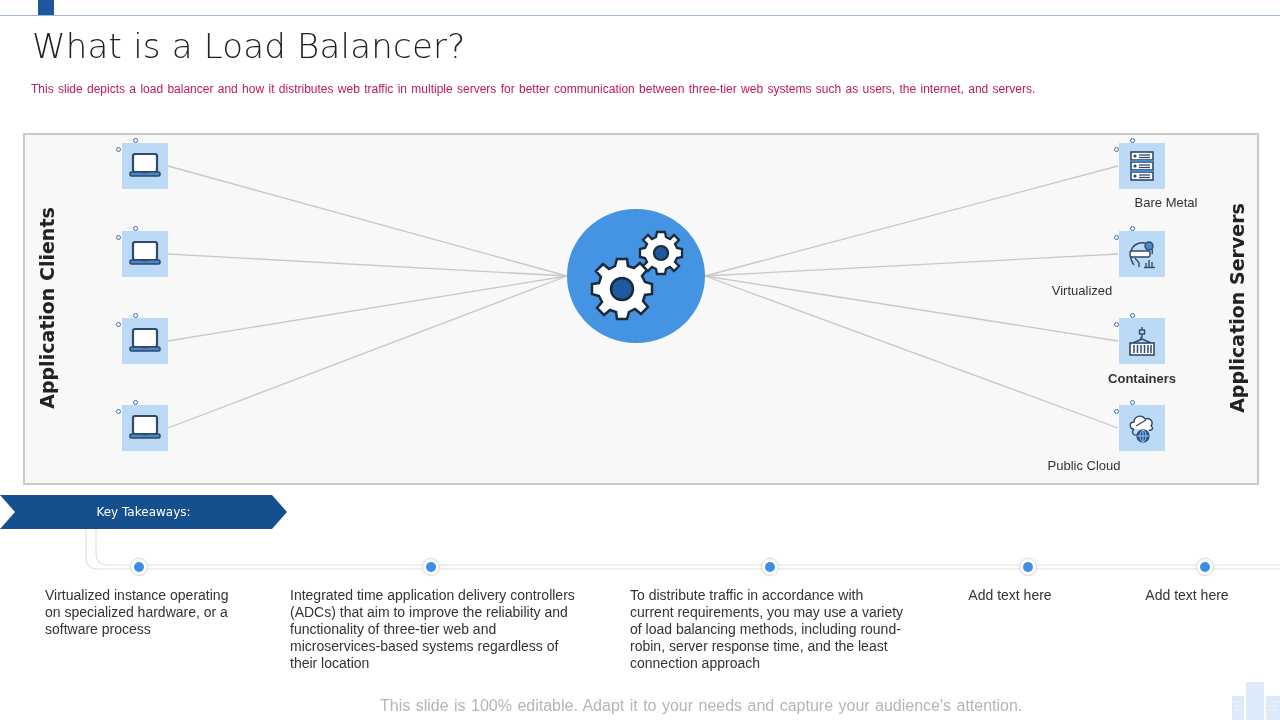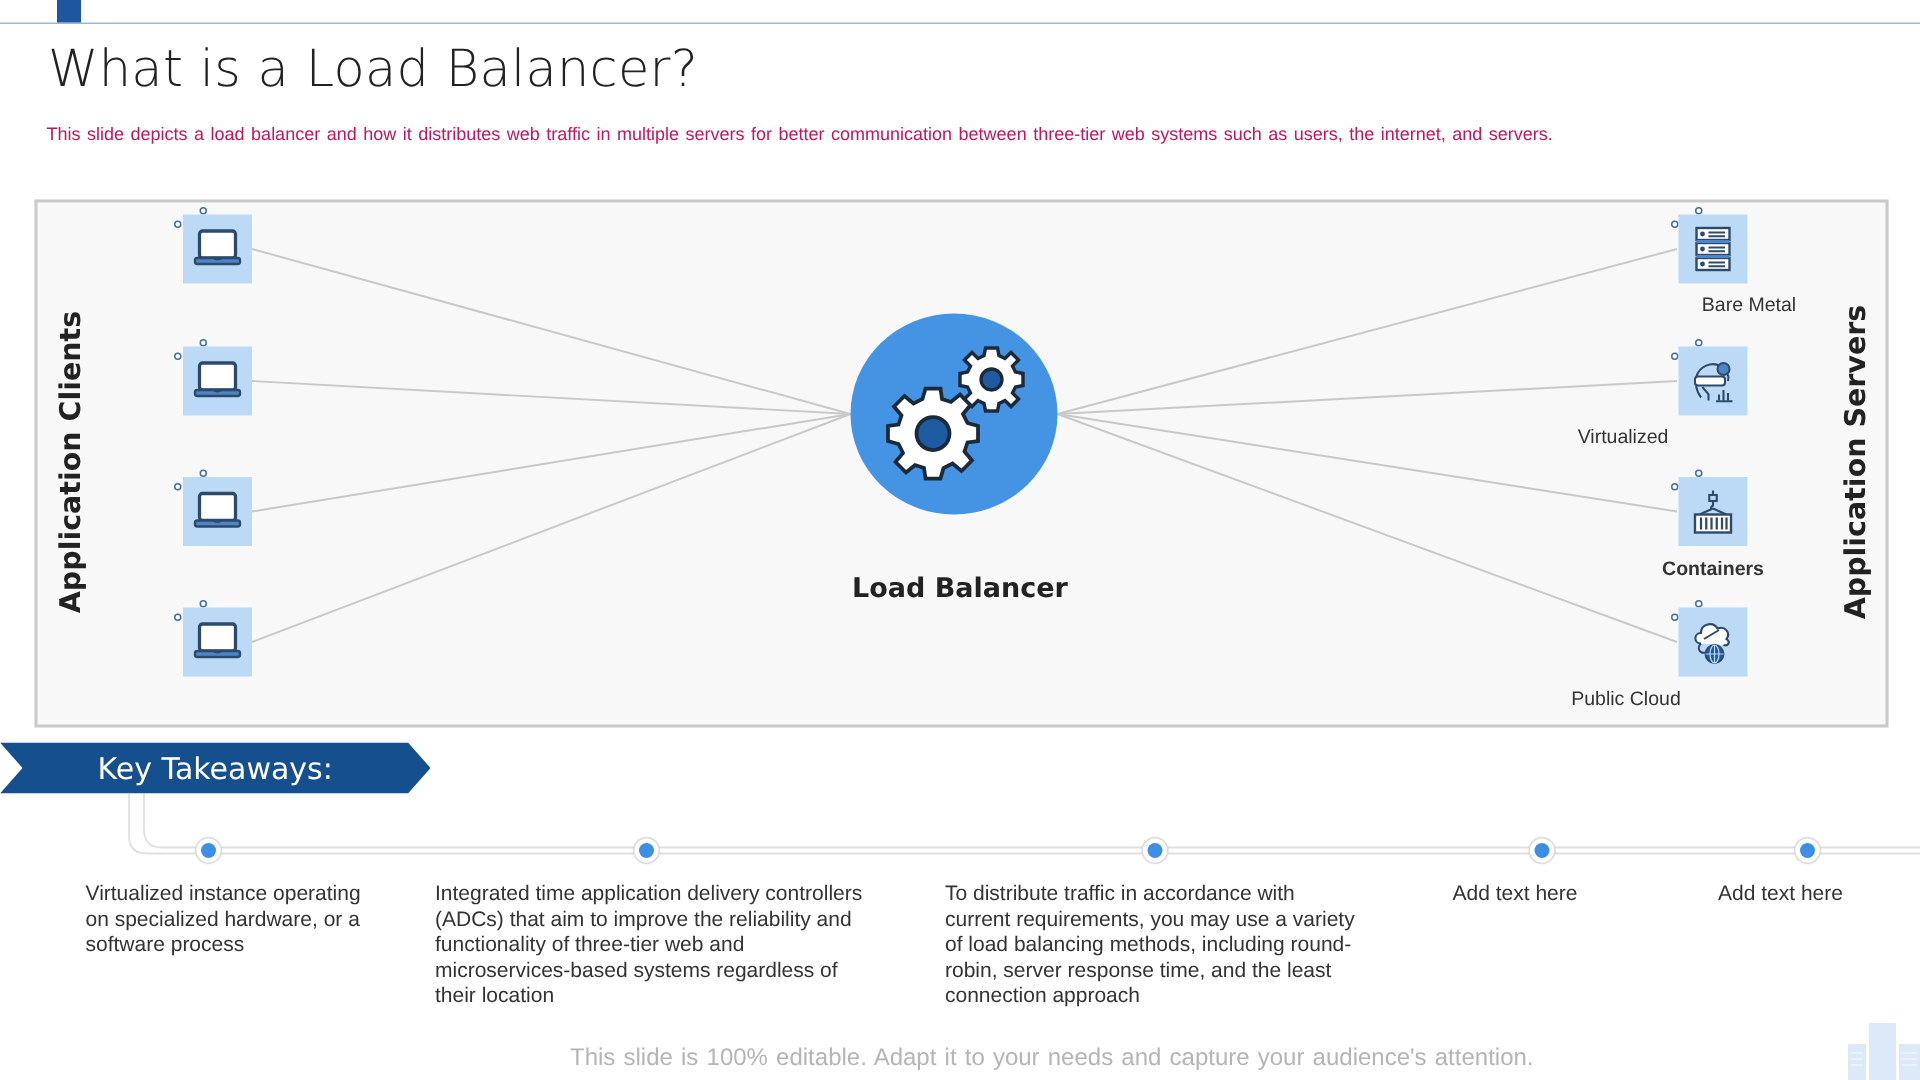--- a/index.html
+++ b/index.html
@@ -21,21 +21,21 @@
 
   .icon-tile { position: absolute; width: 46px; height: 46px; background: #bcdaf5; display: flex; align-items: center; justify-content: center; }
   .tile-dot { position: absolute; width: 5px; height: 5px; border: 1.3px solid #3f6fa8; border-radius: 50%; background: #fff; }
 
   .server-label { position: absolute; width: 120px; text-align: center; font-size: 13px; color: #333; }
 
   .lb-circle { position: absolute; left: 567px; top: 209px; width: 138px; height: 134px; border-radius: 50%; background: #4594e3; }
   .lb-title { position: absolute; left: 440px; top: 380px; width: 400px; text-align: center; font-family: "DejaVu Sans", sans-serif; font-weight: bold; font-size: 18px; line-height: 26px; color: #222; }
 
   .kt-banner { position: absolute; left: 0; top: 495px; width: 287px; height: 34px; }
-  .kt-label { position: absolute; left: 0; top: 495px; width: 287px; height: 34px; line-height: 34px; text-align: center; font-family: "DejaVu Sans", sans-serif; font-size: 20px; color: #ffffff; padding-right: 0px; }
+  .kt-label { position: absolute; left: 0; top: 495px; width: 287px; height: 34px; line-height: 34px; text-align: center; font-family: "DejaVu Sans", sans-serif; font-size: 12px; color: #ffffff; padding-right: 0px; }
 
   .timeline-dot { position: absolute; width: 18px; height: 18px; border-radius: 50%; background: #fff; border: 1px solid #dcdcdc; box-shadow: 0 0 2px rgba(0,0,0,0.08); }
   .timeline-dot::after { content: ""; position: absolute; left: 3px; top: 3px; width: 10px; height: 10px; border-radius: 50%; background: #3d8fe3; }
 
   .takeaway { position: absolute; font-size: 14px; line-height: 17px; color: #333; }
 
   .footer-note { position: absolute; left: 380px; top: 697px; font-size: 16px; color: #b5b5b5; word-spacing: 1px; }
   .corner-deco { position: absolute; left: 1228px; top: 678px; width: 52px; height: 42px; }
 </style>
 </head>
@@ -127,21 +127,20 @@
     </g>
     <g transform="translate(94,44)">
       <g fill="#fff" stroke="#1a2a3a" stroke-width="2.3">
         <path d="M-4,-21 L4,-21 L5,-16 L9,-14 L13,-18 L18,-13 L14,-9 L16,-5 L21,-4 L21,4 L16,5 L14,9 L18,13 L13,18 L9,14 L5,16 L4,21 L-4,21 L-5,16 L-9,14 L-13,18 L-18,13 L-14,9 L-16,5 L-21,4 L-21,-4 L-16,-5 L-14,-9 L-18,-13 L-13,-18 L-9,-14 L-5,-16 Z"></path>
       </g>
       <circle r="7" fill="#1e5aa0" stroke="#1a2a3a" stroke-width="2.2"></circle>
     </g>
   </svg>
 </div>
 <div class="lb-title">
-  <div>Load Balancer</div>
 </div>
 
 <div>
   <span class="tile-dot" style="left:1130px; top:138px;"></span>
   <span class="tile-dot" style="left:1114px; top:147px;"></span>
   <div class="icon-tile" style="left:1119px; top:143px;">
     <svg width="26" height="32" viewBox="0 0 26 32">
       <g stroke="#2e4a6b" stroke-width="1.6" fill="#fff">
         <rect x="2" y="2" width="22" height="8"></rect>
           <rect x="2" y="12" width="22" height="8"></rect>
@@ -240,21 +239,21 @@
   <polygon points="0,0 272,0 287,17 272,34 0,34 15,17" fill="#154f8e"></polygon>
 </svg>
 <div class="kt-label">Key Takeaways:</div>
 
 <div class="timeline-dot" style="left:130px; top:558px;"></div>
 <div class="timeline-dot" style="left:422px; top:558px;"></div>
 <div class="timeline-dot" style="left:761px; top:558px;"></div>
 <div class="timeline-dot" style="left:1019px; top:558px;"></div>
 <div class="timeline-dot" style="left:1196px; top:558px;"></div>
 
-<div class="takeaway" style="left:57px; top:587px; width:200px;">Virtualized instance operating on specialized hardware, or a software process</div>
+<div class="takeaway" style="left:45px; top:587px; width:200px;">Virtualized instance operating on specialized hardware, or a software process</div>
 <div class="takeaway" style="left:290px; top:587px; width:290px;">Integrated time application delivery controllers (ADCs) that aim to improve the reliability and functionality of three-tier web and microservices-based systems regardless of their location</div>
 <div class="takeaway" style="left:630px; top:587px; width:280px;">To distribute traffic in accordance with current requirements, you may use a variety of load balancing methods, including round-robin, server response time, and the least connection approach</div>
 <div class="takeaway" style="left:950px; top:587px; width:120px; text-align:center;">Add text here</div>
 <div class="takeaway" style="left:1127px; top:587px; width:120px; text-align:center;">Add text here</div>
 
 <div class="footer-note">This slide is 100% editable. Adapt it to your needs and capture your audience's attention.</div>
 
 <svg class="corner-deco" viewBox="0 0 52 42">
   <g fill="#dbe9f8">
     <rect x="18" y="4" width="18" height="38"></rect>

